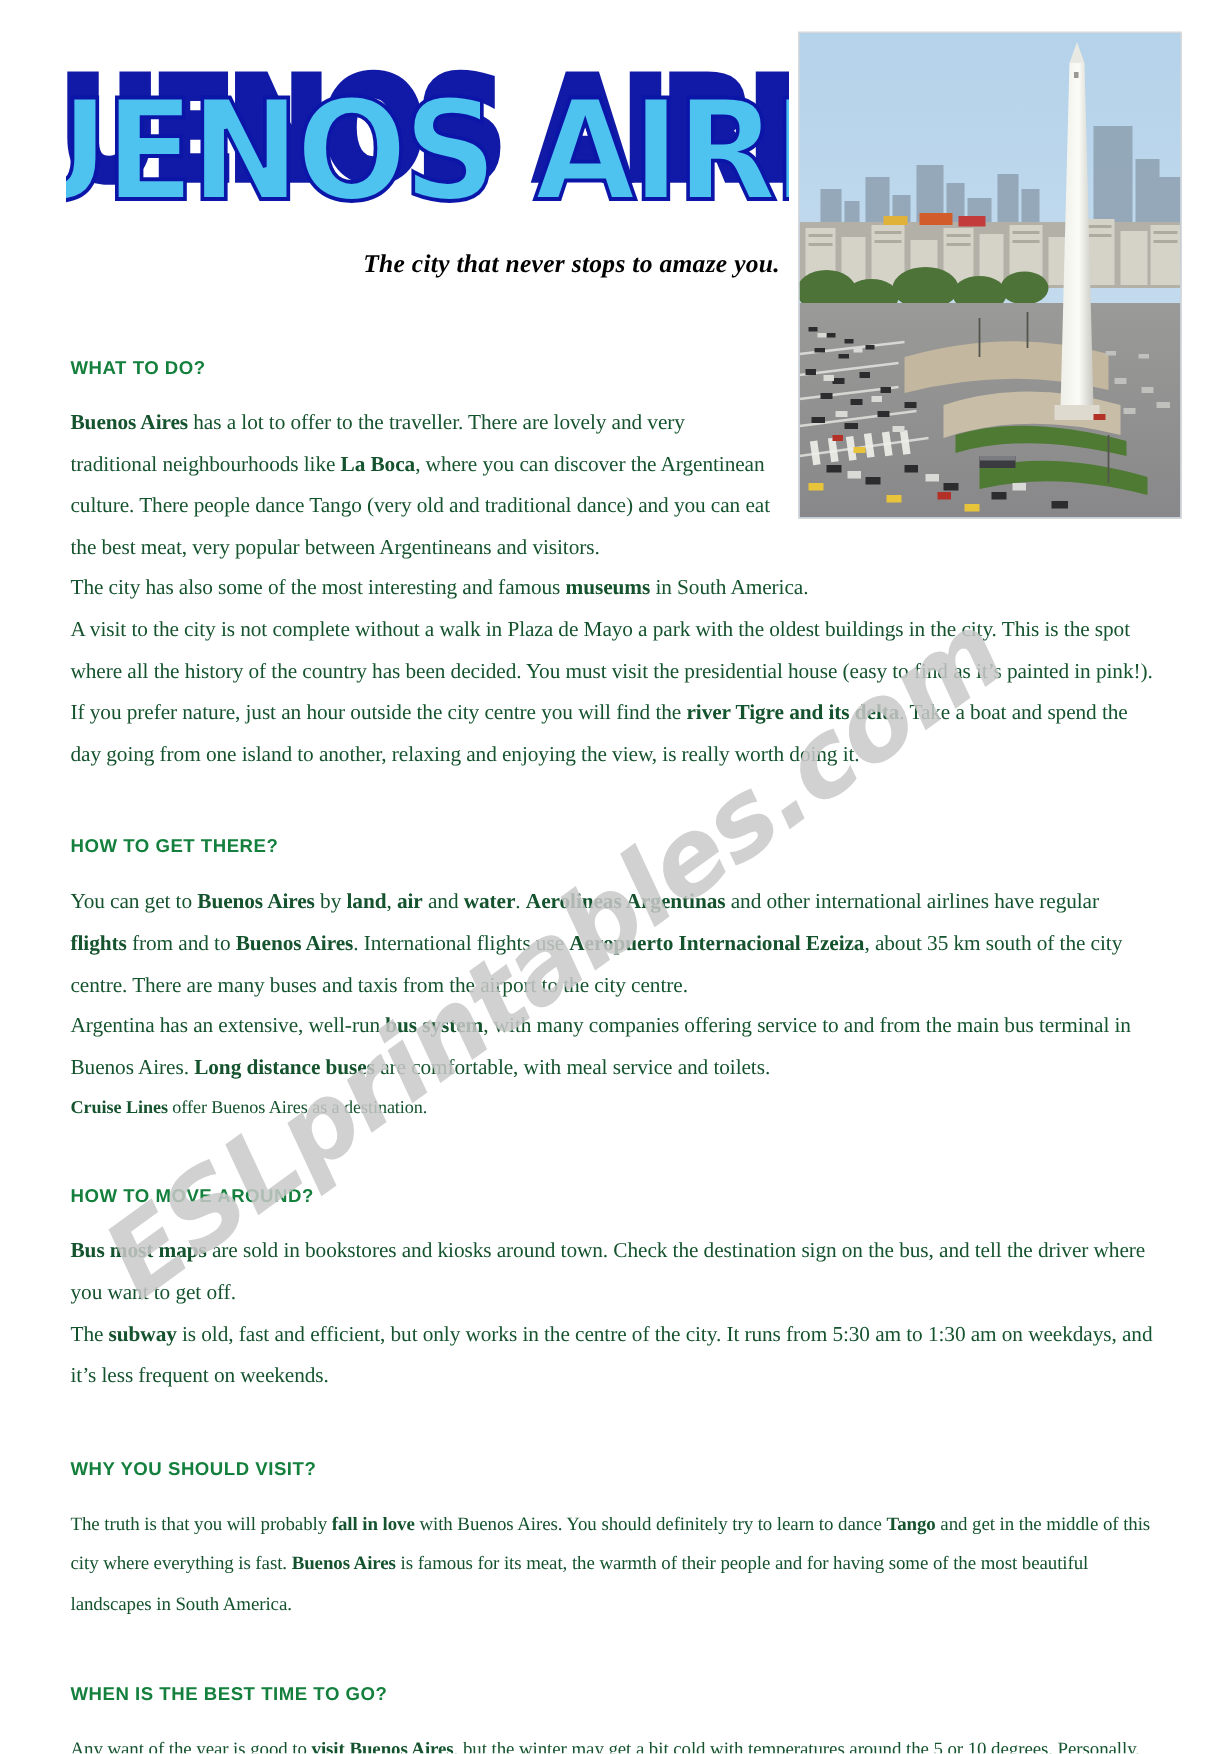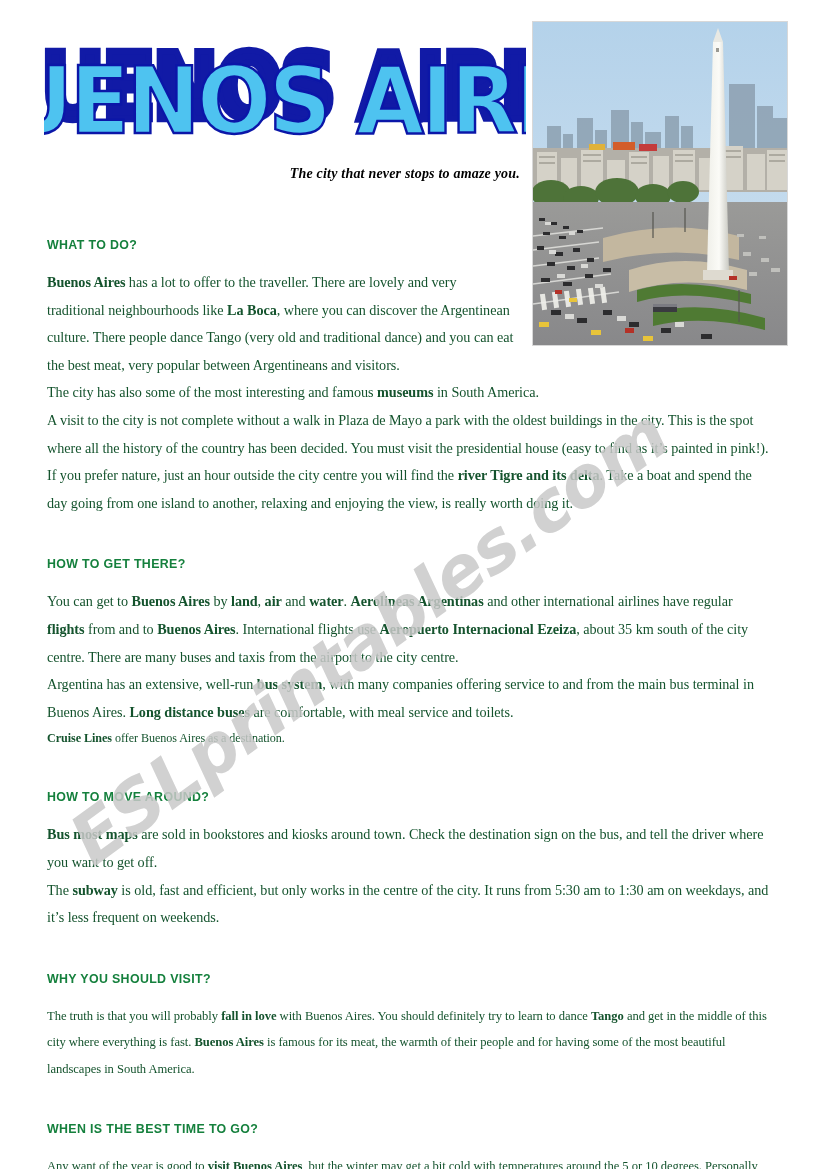--- a/index.html
+++ b/index.html
@@ -43,21 +43,21 @@
   
   #subtitle {
     position: absolute;
     left: 0px;
     top: 166px;
     width: 520px;
     text-align: right;
     font-family: "Liberation Serif", serif;
     font-weight: bold;
     font-style: italic;
-    font-size: 14px;
+    font-size: 17px;
     letter-spacing: 0.2px;
     color: #000;
   }
 
   
   #body-col {
     position: absolute;
     left: 47px;
     top: 238px;
     width: 724px;

